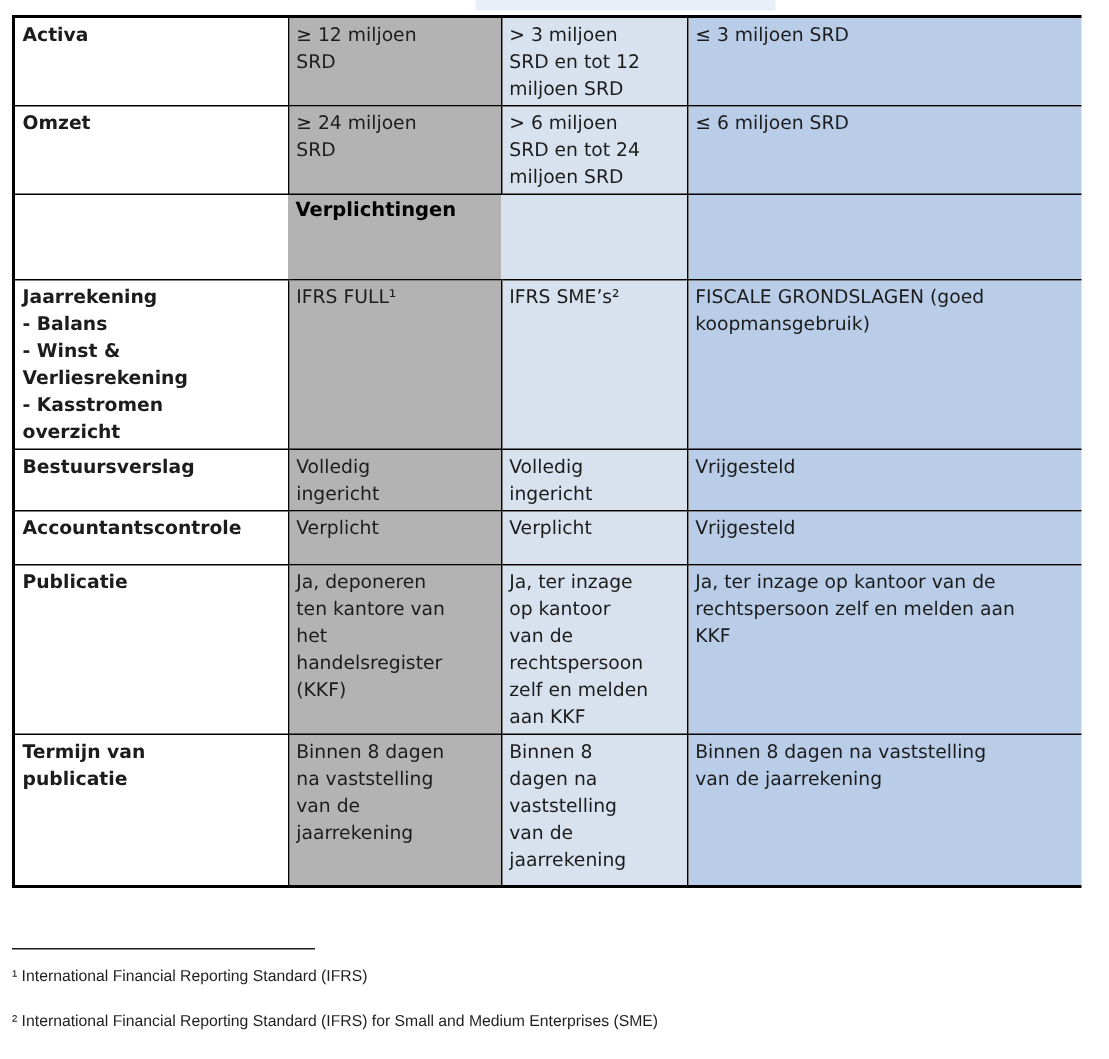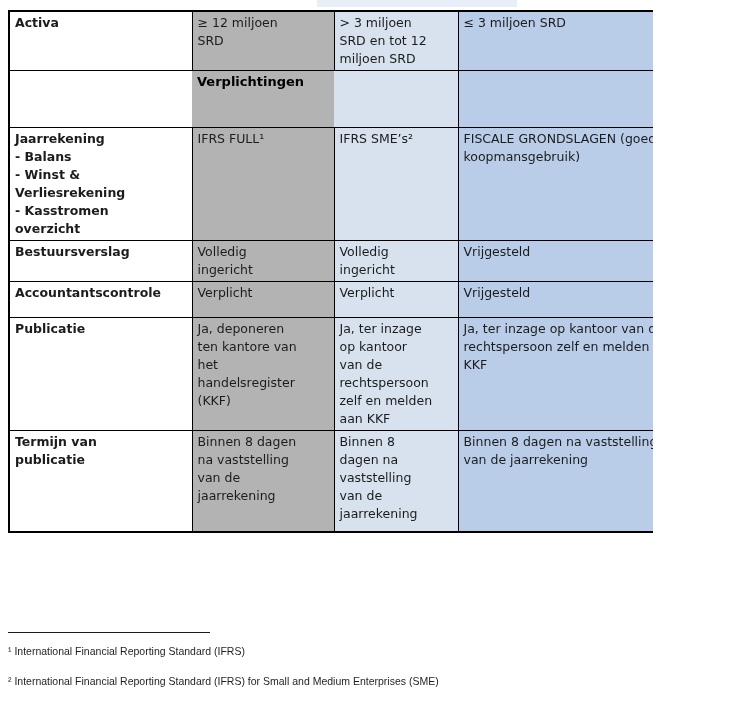--- a/index.html
+++ b/index.html
@@ -3,21 +3,21 @@
 <meta charset="utf-8">
 <style>
   html, body {
     margin: 0;
     padding: 0;
     background: #ffffff;
     font-family: "DejaVu Sans", sans-serif;
   }
   .page {
     position: relative;
-    width: 653px;
+    width: 721px;
     height: 706px;
     background: #ffffff;
     overflow: hidden;
   }
   .top-strip {
     position: absolute;
     left: 317px;
     top: 0;
     width: 200px;
     height: 7px;
@@ -104,20 +104,29 @@
     <tbody>
       <tr class="r0">
         <td class="lbl">Activa</td>
         <td class="c2">≥ 12 miljoen
 SRD</td>
         <td class="c3">&gt; 3 miljoen
 SRD en tot 12
 miljoen SRD</td>
         <td class="c4">≤ 3 miljoen SRD</td>
       </tr>
+      <tr class="r1">
+        <td class="lbl">Omzet</td>
+        <td class="c2">≥ 24 miljoen
+SRD</td>
+        <td class="c3">&gt; 6 miljoen
+SRD en tot 24
+miljoen SRD</td>
+        <td class="c4">≤ 6 miljoen SRD</td>
+      </tr>
       <tr class="r3 hdr">
         <td class="lbl"></td>
         <td class="c2">Verplichtingen</td>
         <td class="c3"></td>
         <td class="c4"></td>
       </tr>
       <tr class="r4">
         <td class="lbl">Jaarrekening
 - Balans
 - Winst &amp;

